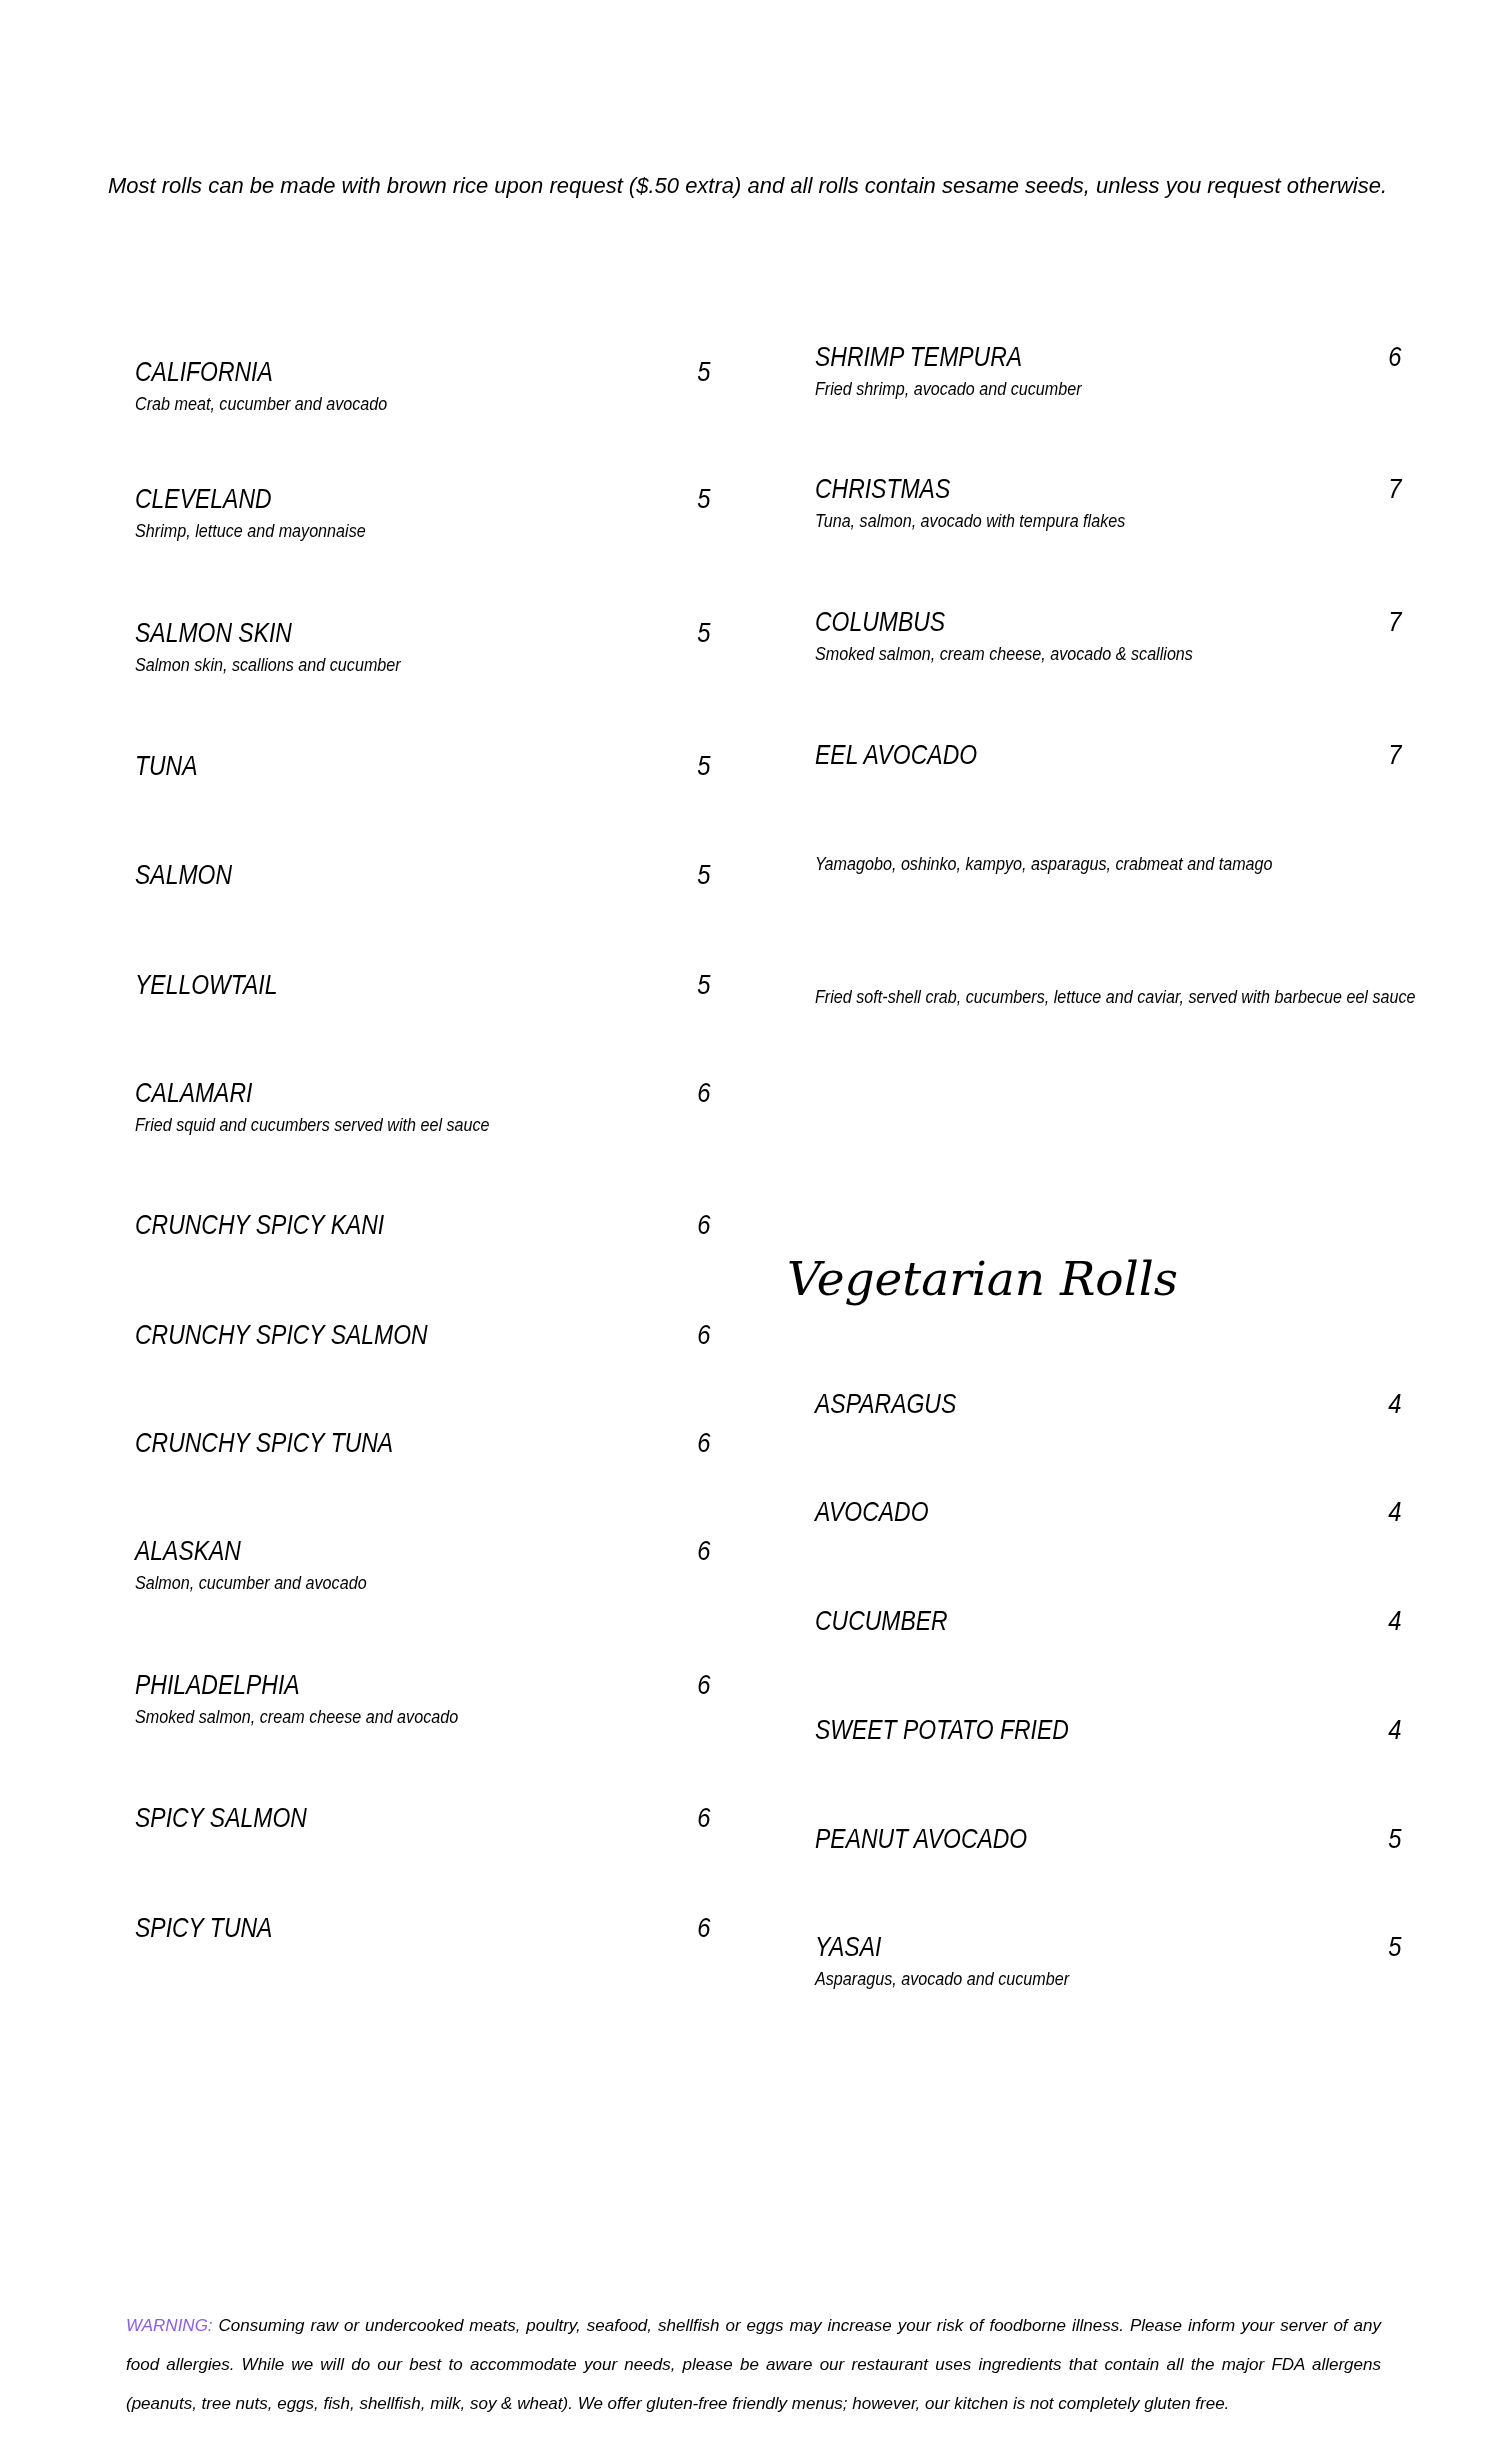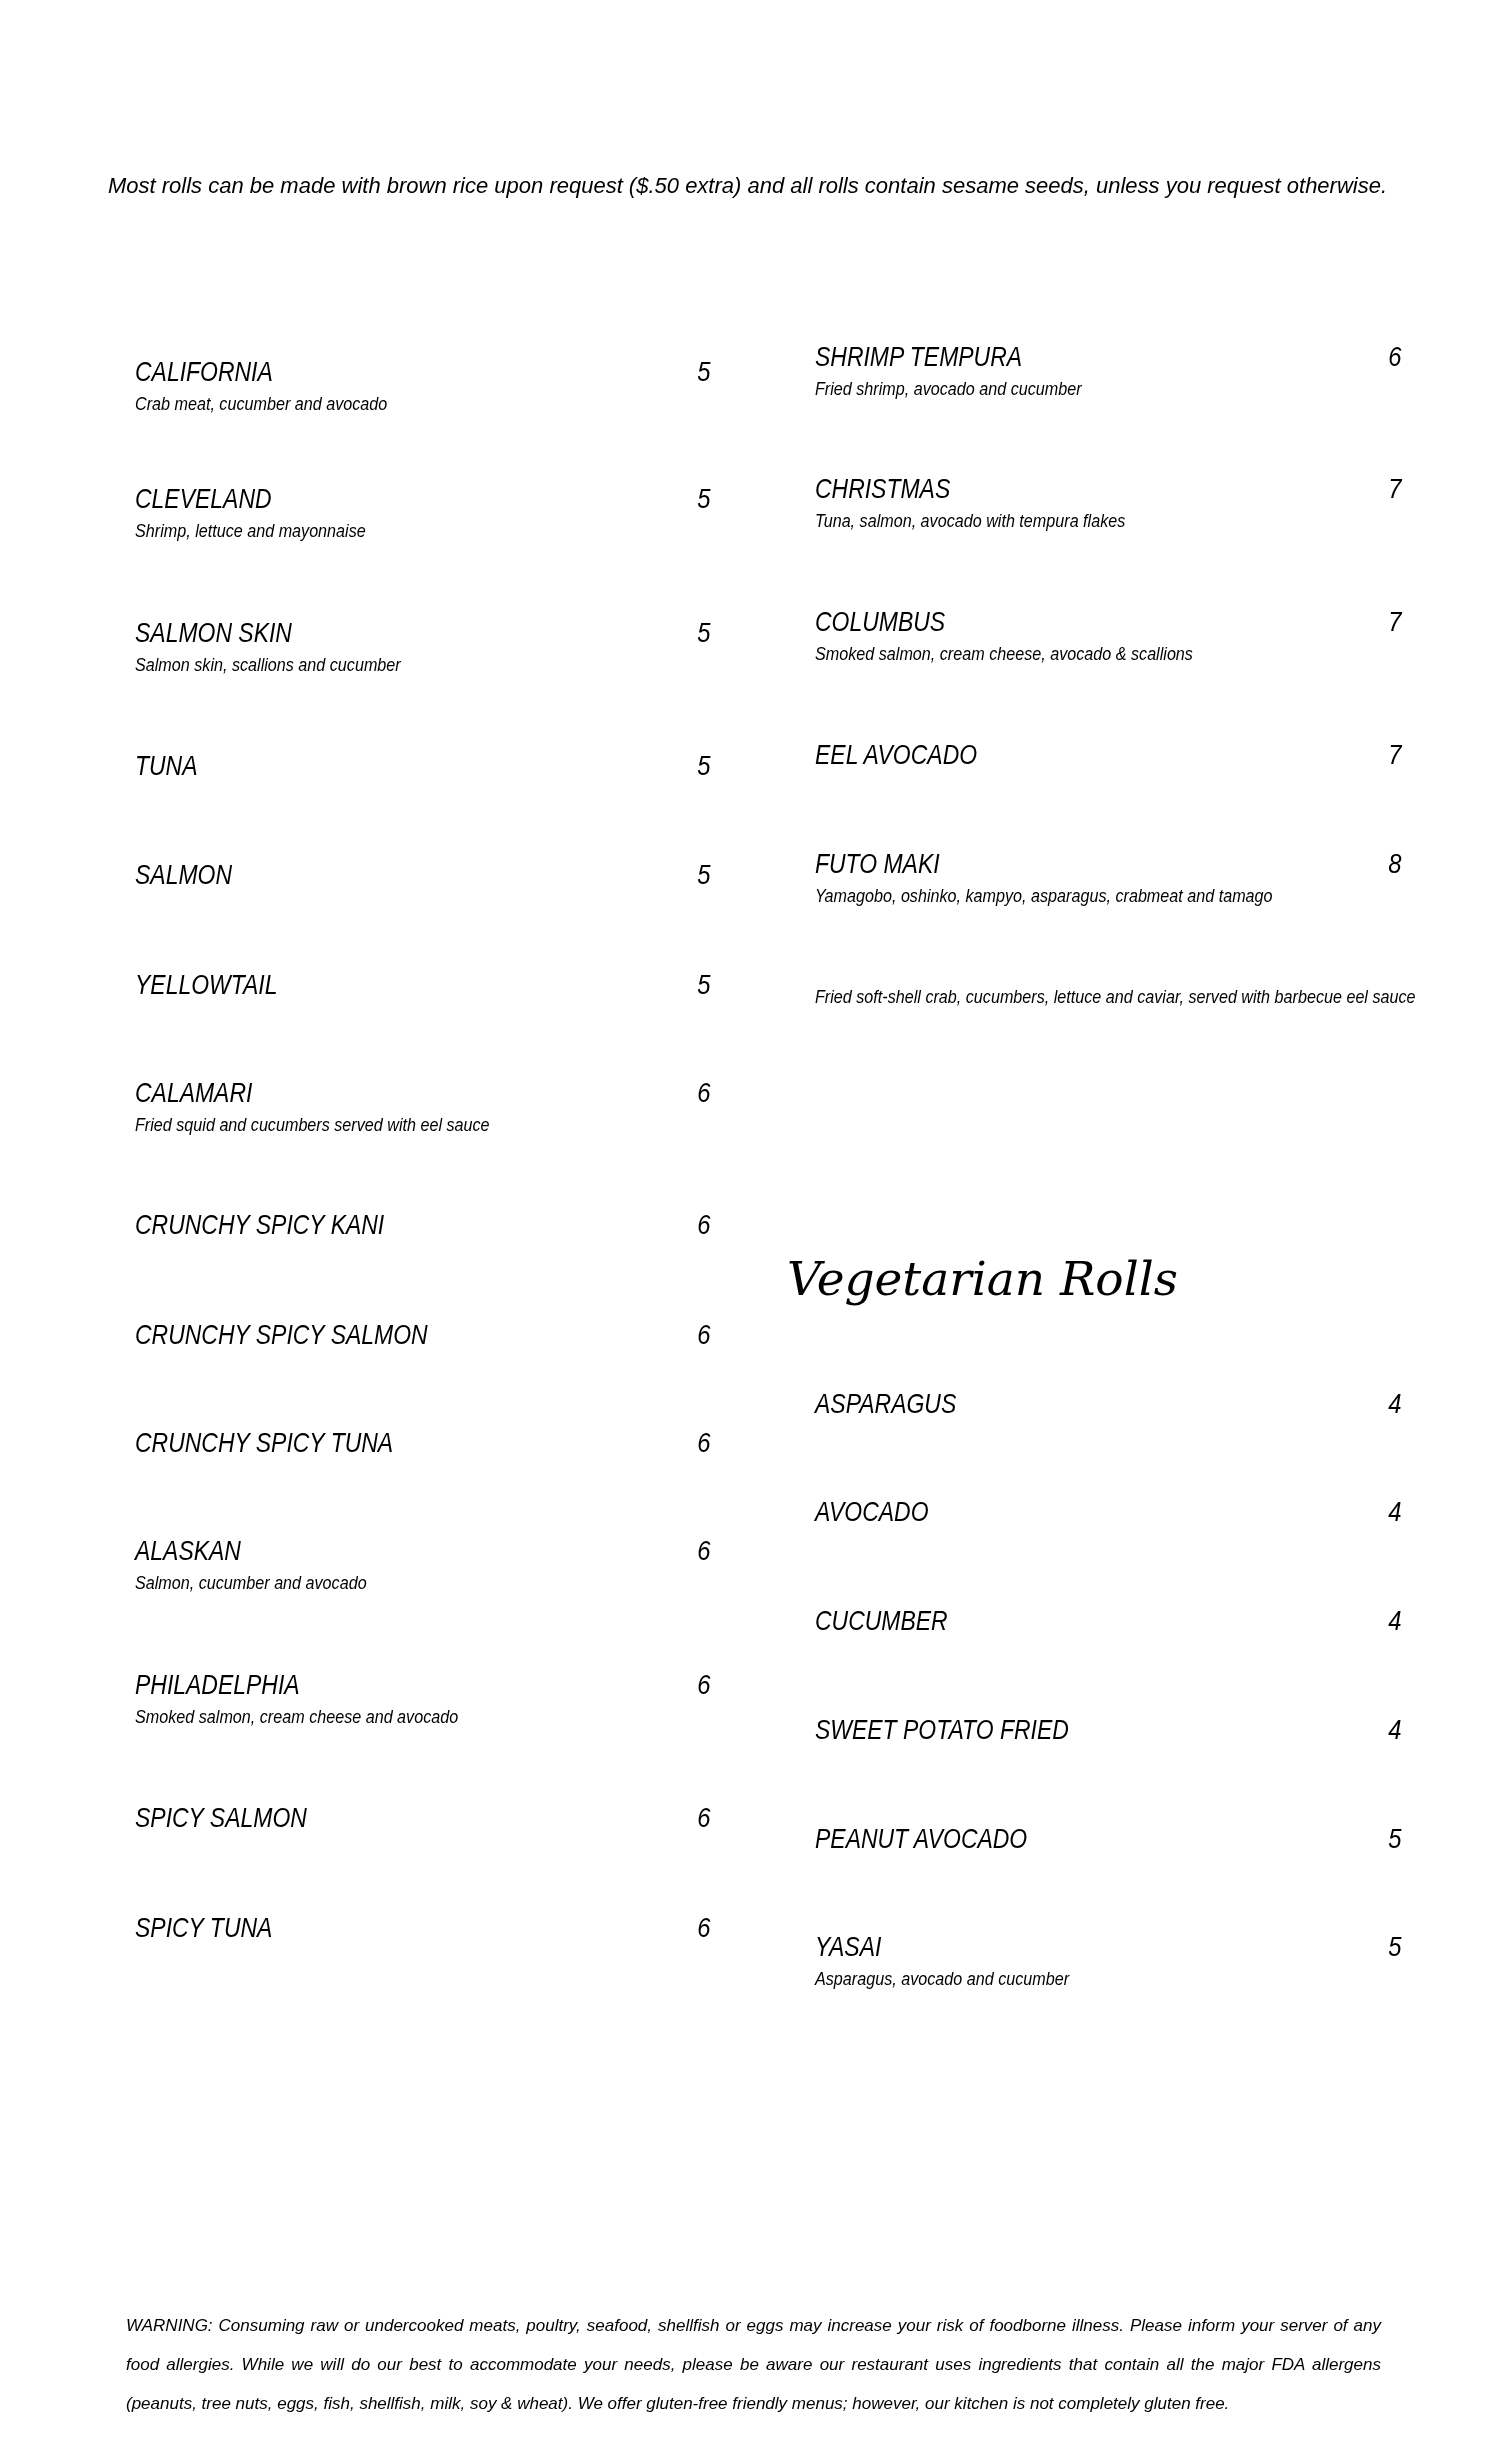--- a/index.html
+++ b/index.html
@@ -77,21 +77,21 @@
   .warning {
     position: absolute;
     left: 126px;
     top: 2289px;
     width: 1255px;
     font-style: italic;
     font-size: 17px;
     line-height: 39px;
     text-align: justify;
   }
-  .wlabel { color: #000000; }
+  .wlabel { color: #8b5cf6; }
 </style>
 </head>
 <body>
 
 <div class="page">
 
   <div class="subtitle">Most rolls can be made with brown rice upon request ($.50 extra) and all rolls contain sesame seeds, unless you request otherwise.</div>
 
   <div class="item L" style="top:356px">
     <div class="row">
@@ -222,24 +222,20 @@
   </div>
 
   <div class="item R" style="top:739px">
     <div class="row">
       <span class="nm">EEL AVOCADO</span>
       <span class="pr">7</span>
     </div>
   </div>
 
   <div class="item R" style="top:848px">
-    <div class="row">
-      <span class="nm">FUTO MAKI</span>
-      <span class="pr">8</span>
-    </div>
     <div class="ds">Yamagobo, oshinko, kampyo, asparagus, crabmeat and tamago</div>
   </div>
 
   <div class="item R" style="top:981px">
     <div class="ds">Fried soft-shell crab, cucumbers, lettuce and caviar, served with barbecue eel sauce</div>
   </div>
 
 
   <div class="h2 script-heading">Vegetarian Rolls</div>
 

